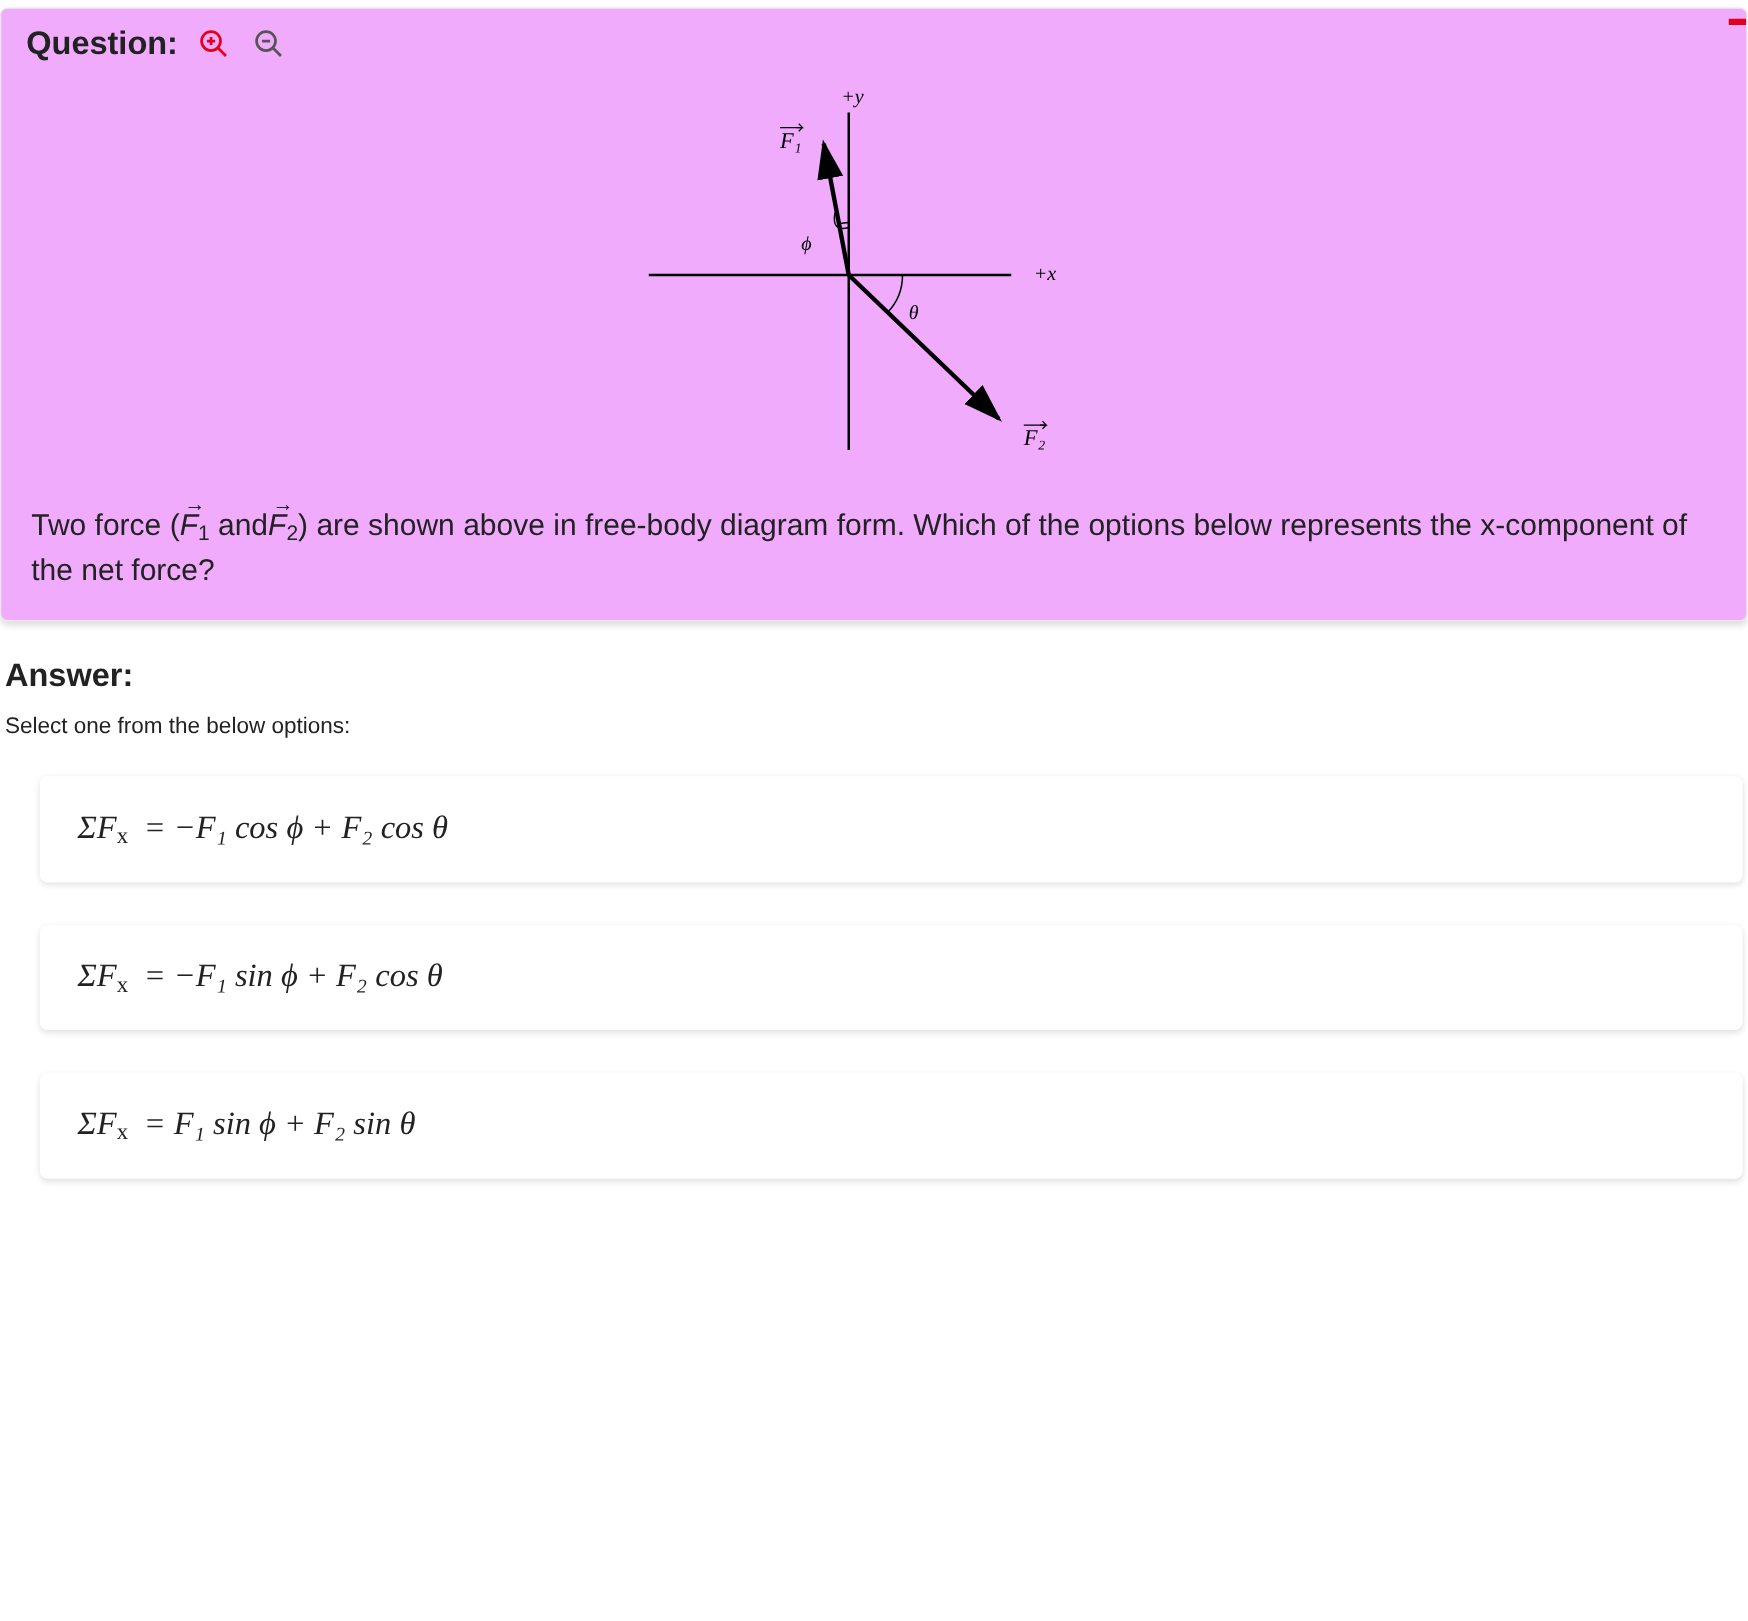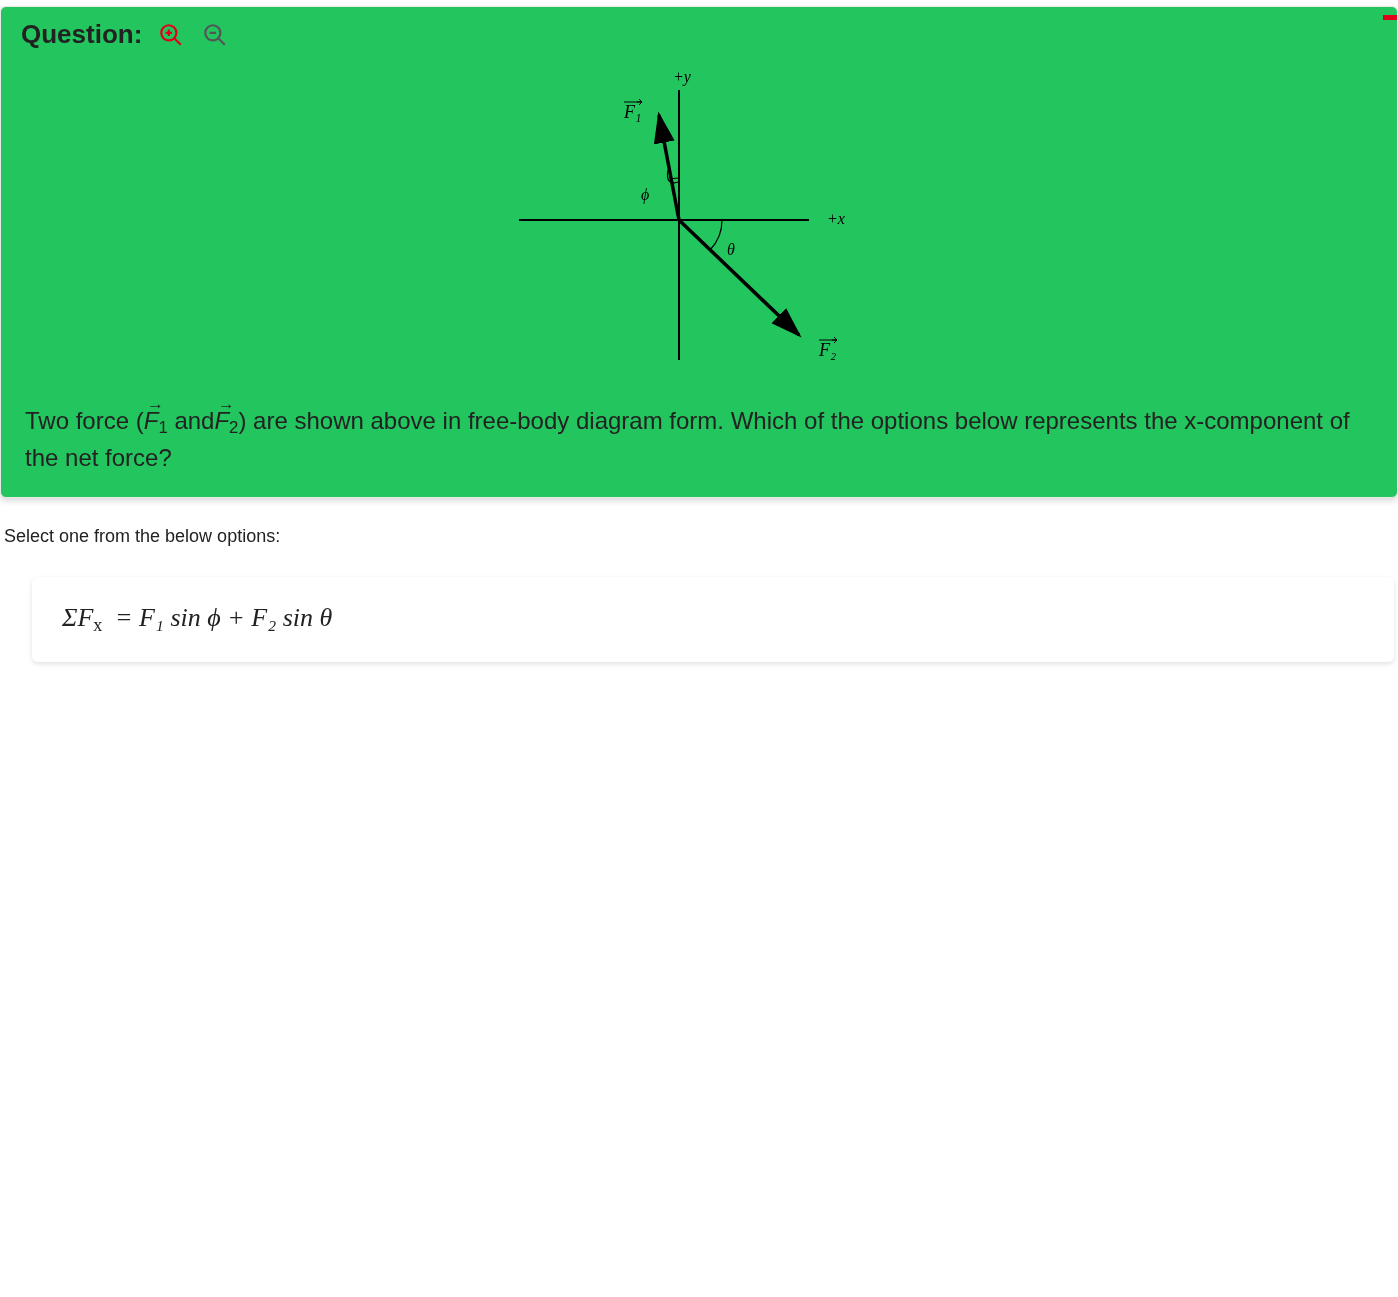--- a/index.html
+++ b/index.html
@@ -4,21 +4,21 @@
 <style>
   * { box-sizing: border-box; }
   body {
     margin: 0;
     font-family: 'Segoe UI', Arial, sans-serif;
     background: #ffffff;
     color: #222;
     width: 1398px;
   }
   .question-card {
-    background: #22c55e;
+    background: #f0abfc;
     padding: 12px 20px 18px 20px;
     border: 1px solid #e9e9ea;
     border-radius: 6px;
     box-shadow: 0 3px 6px rgba(0,0,0,0.15);
     margin: 6px 0 26px 0;
     position: relative;
     overflow: hidden;
   }
   .question-header {
     display: flex;
@@ -143,23 +143,36 @@
       <text x="248" y="195" font-size="16" font-style="italic">θ</text>
     </svg>
   </div>
 
   <div class="question-text">
     <span>Two force (</span><span class="vec">F<span class="sub">1</span></span><span> and</span><span class="vec">F<span class="sub">2</span></span><span>) are shown above in free-body diagram form. Which of the options below represents the x-component of the net force?</span>
   </div>
 </div>
 
 <div class="answer-block">
+  <div class="a-label">Answer:</div>
   <div class="a-instr">Select one from the below options:</div>
 
+  <div class="option">
+    <span class="eq">
+      <span class="mathi"><span>ΣF</span><span class="sub">x</span></span>
+      <span class="mathi" style="margin-left:6px;">= −F₁ cos ϕ + F₂ cos θ</span>
+    </span>
+  </div>
 
+  <div class="option">
+    <span class="eq">
+      <span class="mathi"><span>ΣF</span><span class="sub">x</span></span>
+      <span class="mathi" style="margin-left:6px;">= −F₁ sin ϕ + F₂ cos θ</span>
+    </span>
+  </div>
 
   <div class="option">
     <span class="eq">
       <span class="mathi"><span>ΣF</span><span class="sub">x</span></span>
       <span class="mathi" style="margin-left:6px;margin-top:48px;">= F₁ sin ϕ + F₂ sin θ</span>
     </span>
   </div>
 
 </div>
 

